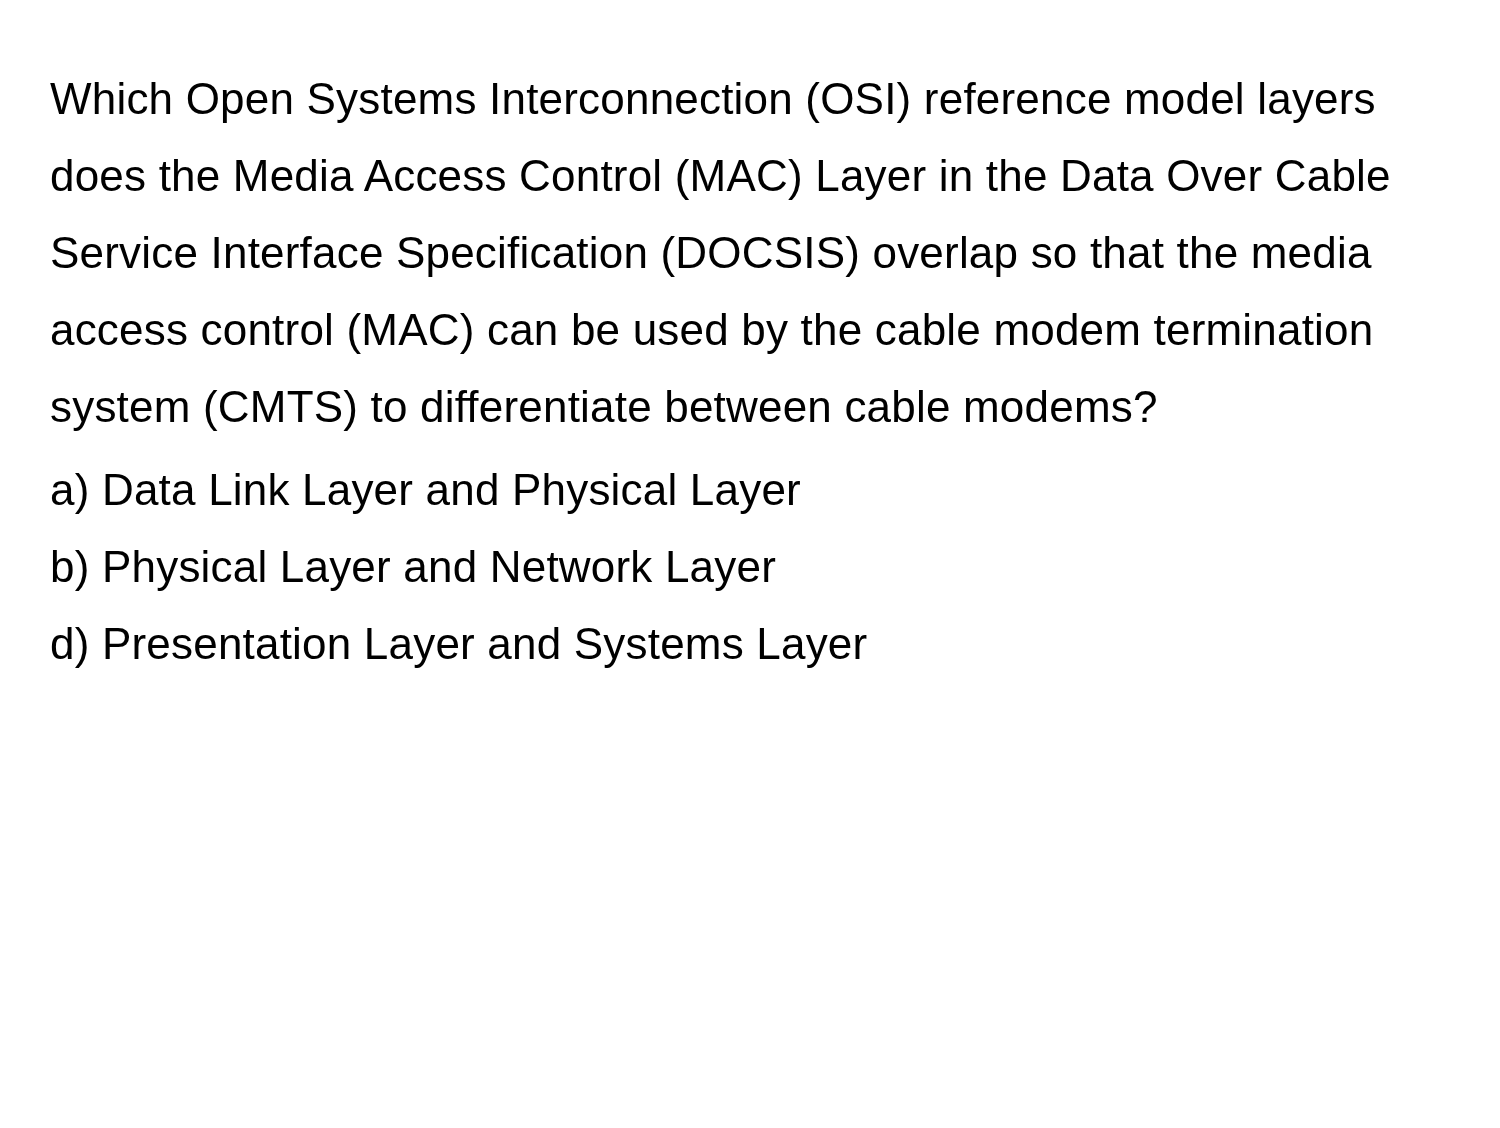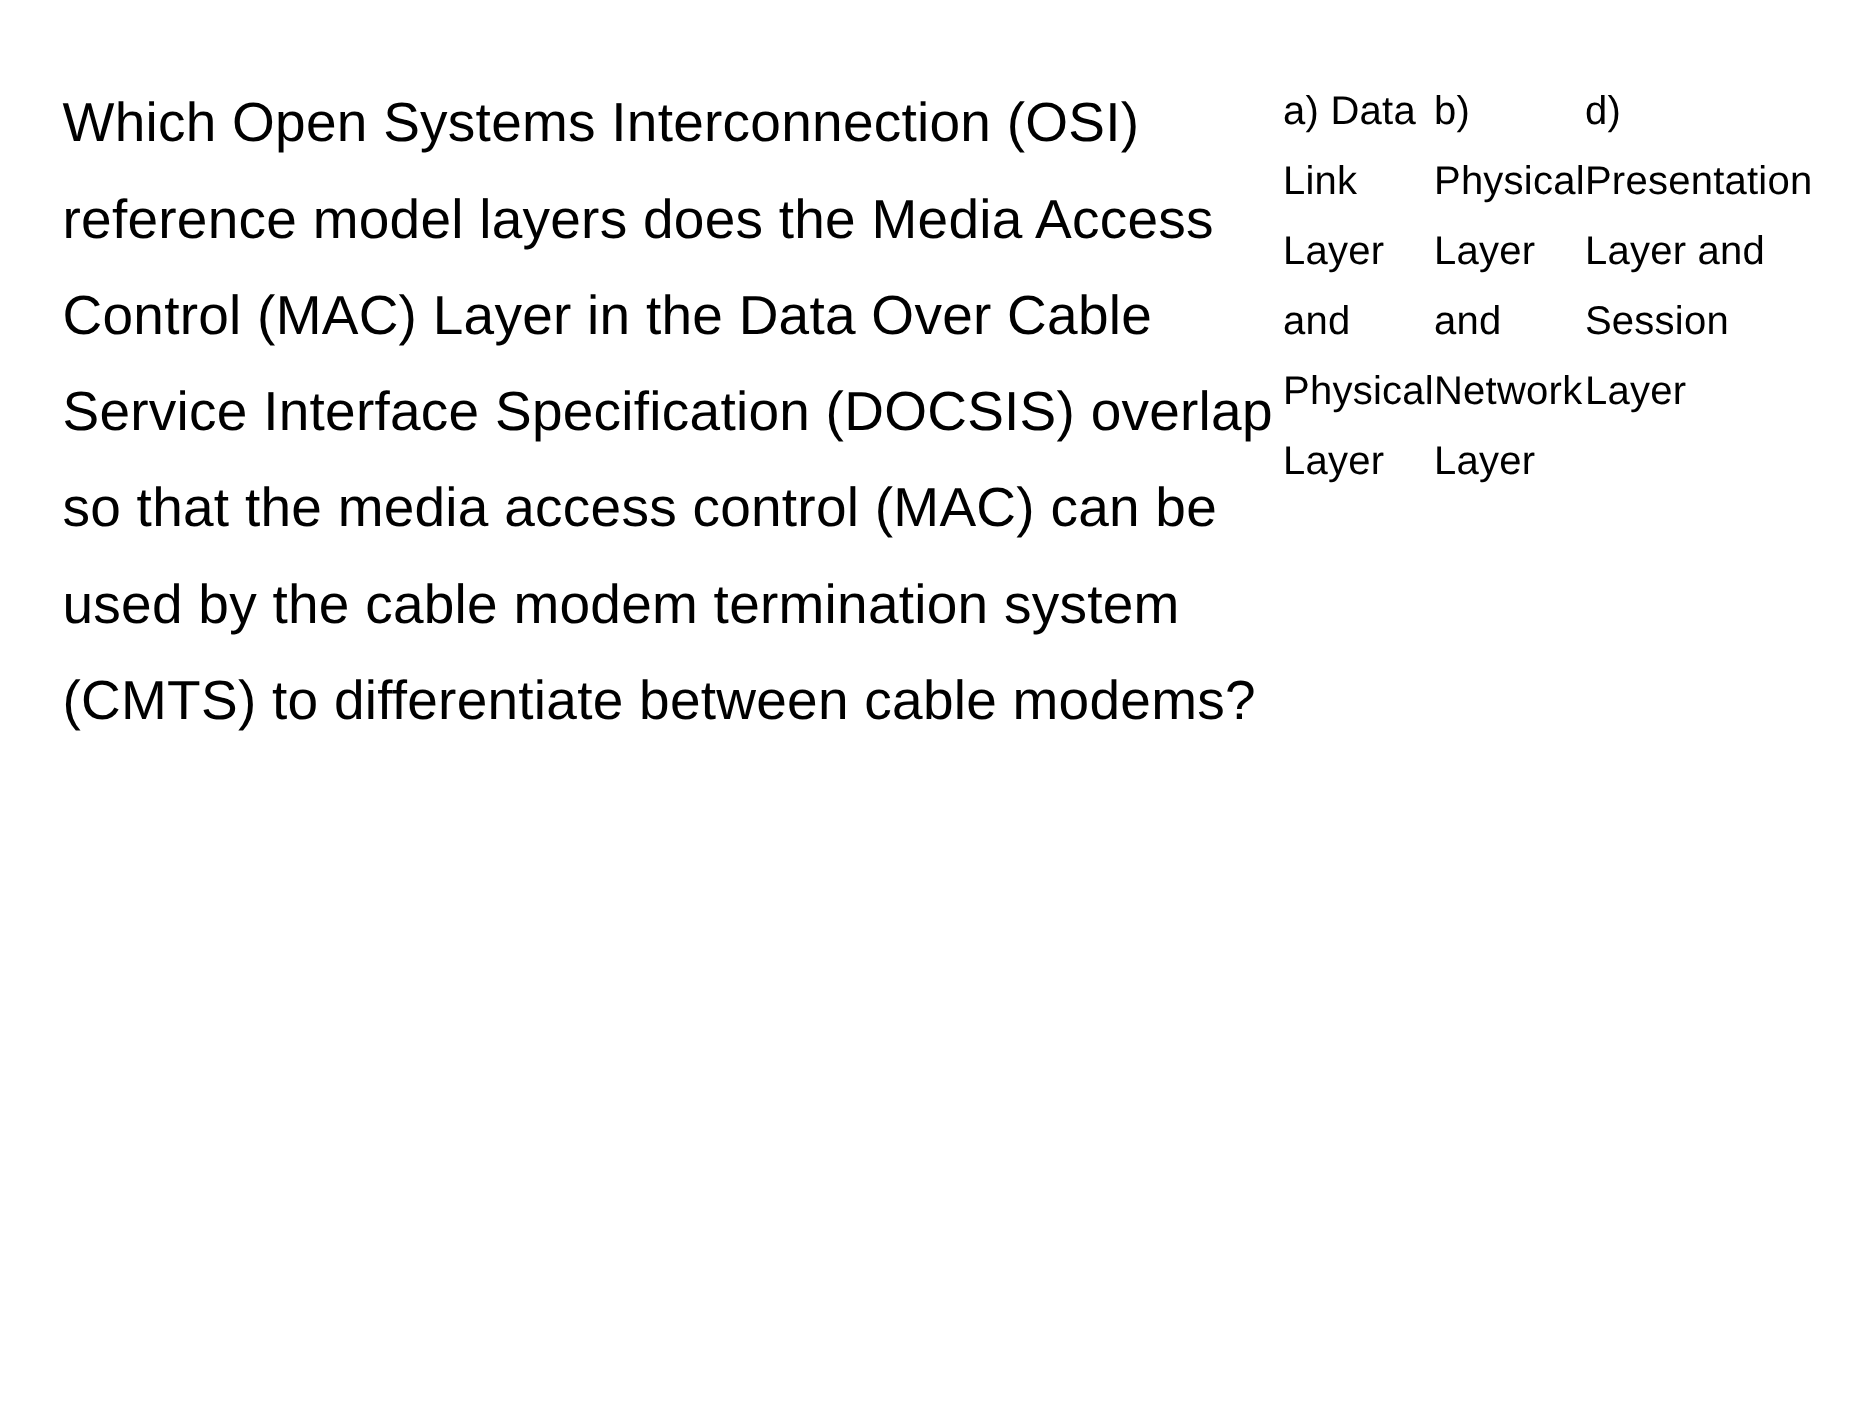--- a/index.html
+++ b/index.html
@@ -10,46 +10,46 @@
     body {
       width: 1500px;
       height: 1128px;
       background: #ffffff;
       font-family: -apple-system, BlinkMacSystemFont, "Segoe UI", Helvetica, Arial, sans-serif;
       color: #000000;
       padding: 60px 50px 50px 50px;
     }
     .question-block {
       display: flex;
-      flex-direction: row;
+      flex-direction: column;
     }
     .question-text {
       font-size: 44px;
       line-height: 1.75;
       font-weight: 400;
       letter-spacing: 0.2px;
       margin-bottom: 6px;
     }
     .option {
-      font-size: 32px;
+      font-size: 44px;
       line-height: 1.75;
       font-weight: 400;
       letter-spacing: 0.2px;
     }
   </style>
 </head>
 <body>
 
 <div class="question-block">
   <div class="question-text">Which Open Systems Interconnection (OSI) reference model layers does the Media Access Control (MAC) Layer in the Data Over Cable Service Interface Specification (DOCSIS) overlap so that the media access control (MAC) can be used by the cable modem termination system (CMTS) to differentiate between cable modems?</div>
   <div class="option">
     <span>a)</span>
     <span>Data Link Layer and Physical Layer</span>
   </div>
   <div class="option">
     <span>b)</span>
     <span>Physical Layer and Network Layer</span>
   </div>
   <div class="option">
     <span>d)</span>
-    <span>Presentation Layer and Session Layer</span>
+    <span>Presentation Layer and Systems Layer</span>
   </div>
 </div>
 
 </body></html>

